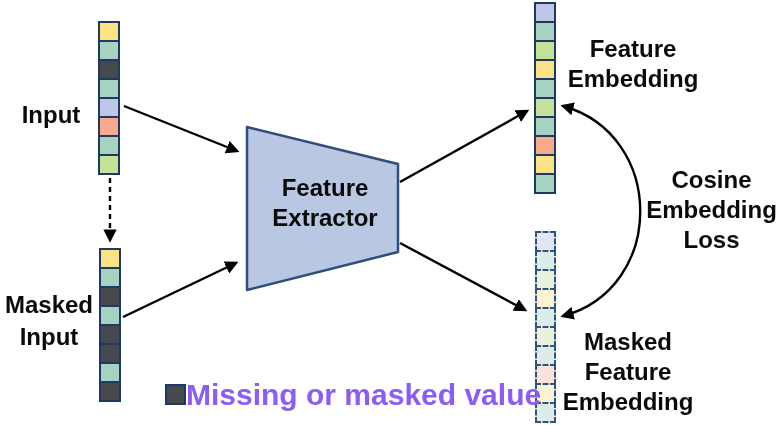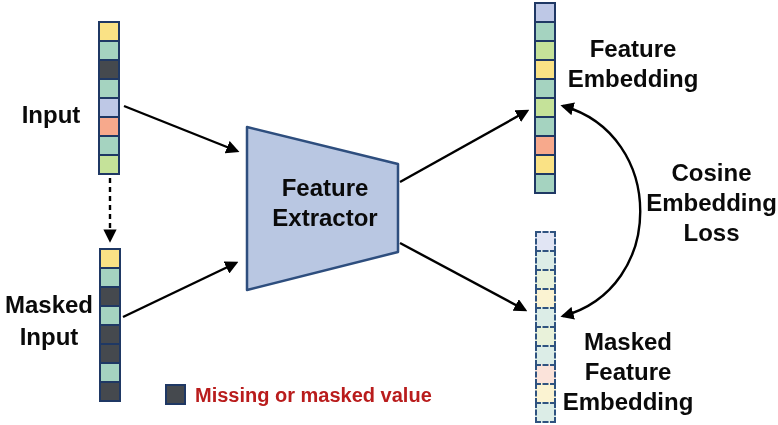--- a/index.html
+++ b/index.html
@@ -37,23 +37,22 @@
   }
   #legend{position:absolute;left:165px;top:384px;display:flex;align-items:flex-start;}
   #legend-swatch{
     box-sizing:border-box;
     width:21px;height:21px;
     border:2px solid var(--cell_border);
     background:var(--dark);
     flex:0 0 auto;
   }
   #legend-text{
-    margin-left:9px;
-    font-size:20px;line-height:22px;
-    font-weight:700;color:#b91c1c;white-space:nowrap;
+    font-size:30px;line-height:22px;
+    font-weight:700;color:#8b5cf6;white-space:nowrap;
   }
 </style>
 </head>
 <body>
 
 <div id="canvas" style="--yellow: #fae285; --teal: #a5d3c0; --dark: #45494e; --lavender: #bec8e6; --salmon: #f7a98c; --green: #c5e299; --pale_lavender: #e1e5f4; --pale_teal: #dcede7; --pale_green: #e9f2da; --pale_yellow: #fbf3d2; --pale_pink: #fbe3da; --cell_border: #1f3864; --dashed_border: #2f5380; --extractor_fill: #b9c7e2; --extractor_stroke: #2e4e7e; --arrow: #000000;">
 
   <svg class="overlay" width="778" height="425" viewBox="0 0 778 425">
     <defs>
       <marker id="ah" viewBox="0 0 10 10" refX="8" refY="5" markerWidth="5.5" markerHeight="5.5" orient="auto-start-reverse">
@@ -123,21 +122,21 @@
 
   <div class="lbl" style="left:0px;top:289px;width:98px;font-size:24px;line-height:32px;">Masked
 Input</div>
 
   <div class="extractor-label">Feature
 Extractor</div>
 
   <div class="lbl" style="left:566px;top:34px;width:134px;font-size:24px;line-height:30px;">Feature
 Embedding</div>
 
-  <div class="lbl" style="left:645px;top:158px;width:133px;font-size:24px;line-height:30px;">Cosine
+  <div class="lbl" style="left:645px;top:165px;width:133px;font-size:24px;line-height:30px;">Cosine
 Embedding
 Loss</div>
 
   <div class="lbl" style="left:562px;top:327px;width:132px;font-size:24px;line-height:30px;">Masked
 Feature
 Embedding</div>
 
   <div id="legend">
     <div id="legend-swatch"></div>
     <div id="legend-text">Missing or masked value</div>

